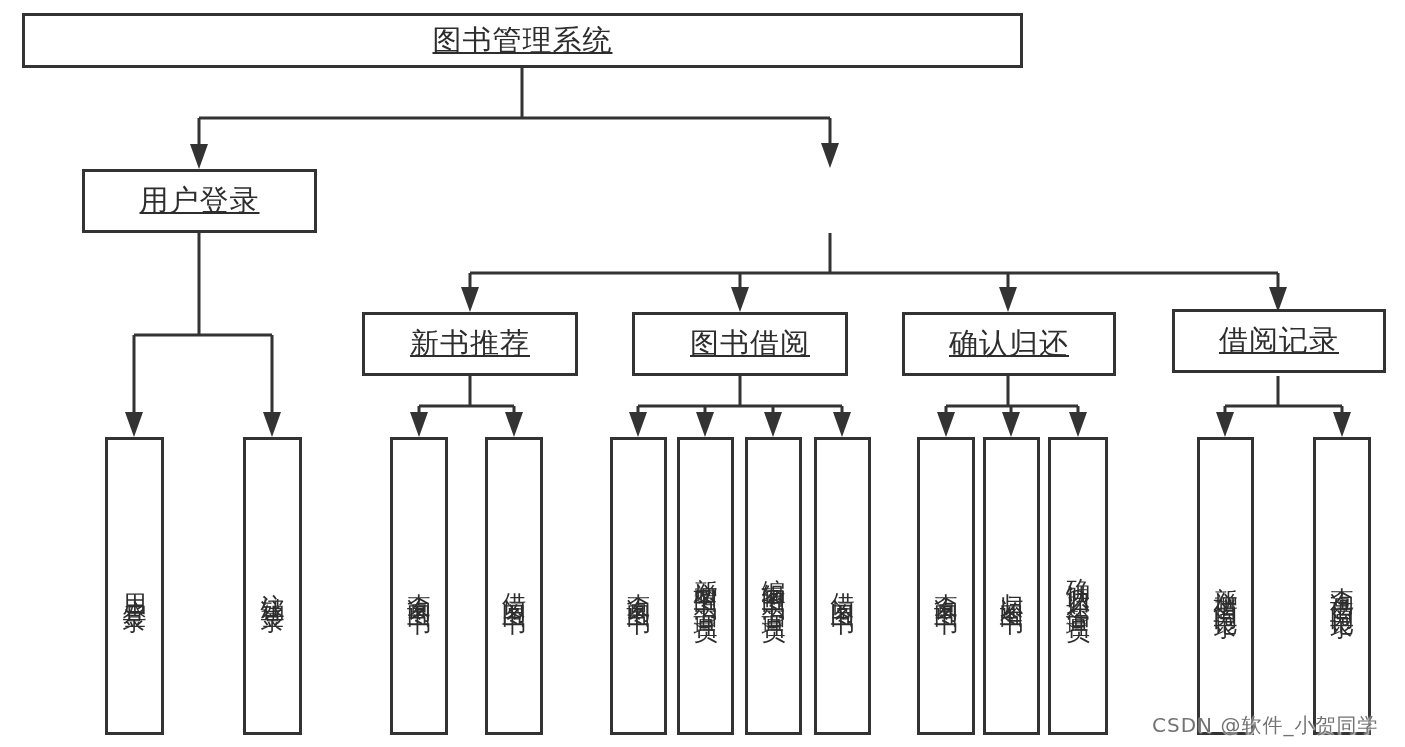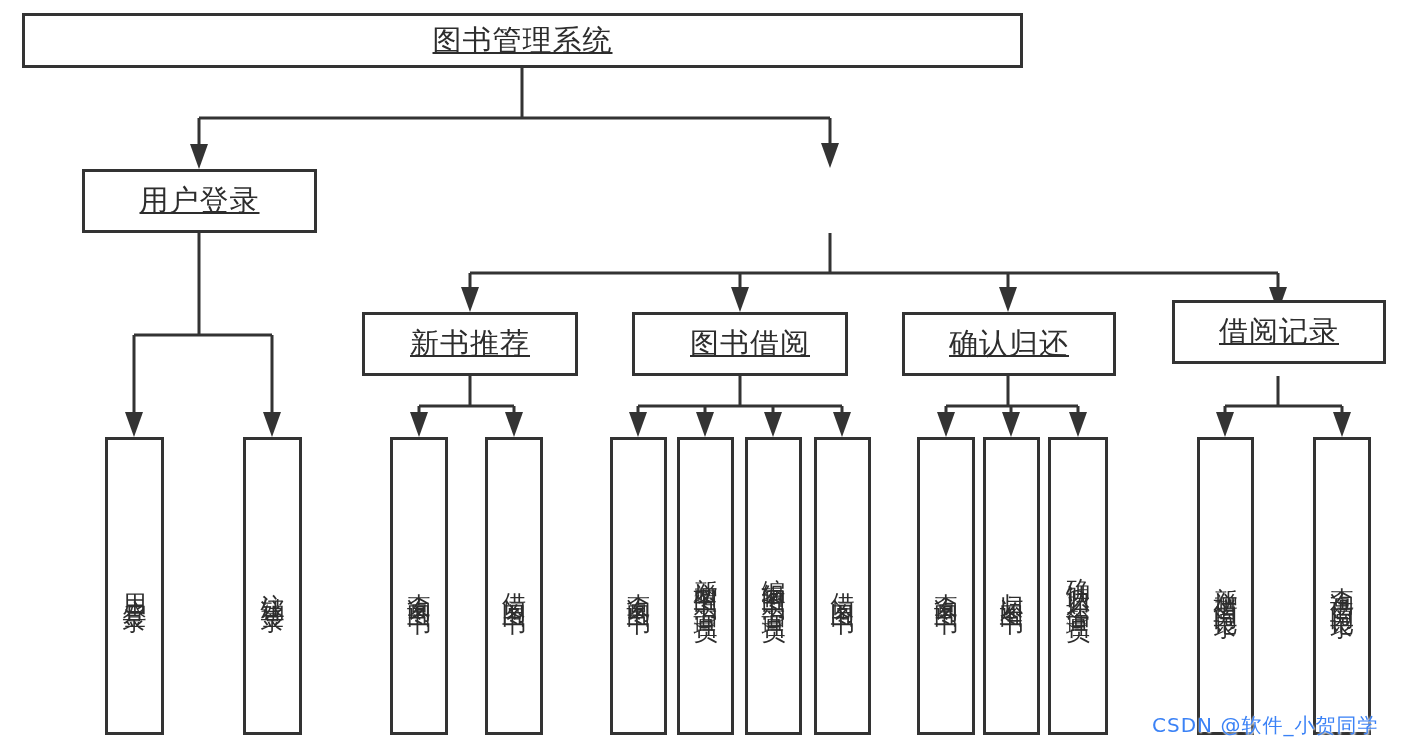--- a/index.html
+++ b/index.html
@@ -39,21 +39,21 @@
     letter-spacing: 6px;
     line-height: 1;
   }
   .watermark {
     position: absolute;
     left: 1152px;
     top: 712px;
     width: 250px;
     font-size: 20px;
     letter-spacing: 1px;
-    color: #3b82f6;
+    color: #737373;
     text-shadow: 0 0 2px #ffffff, 1px 1px 2px #ffffff;
     white-space: nowrap;
     z-index: 5;
   }
 </style>
 </head>
 <body>
 
 <div class="stage">
 
@@ -97,21 +97,21 @@
     </g>
   </svg>
 
   <div class="box h-box" style="left:22px; top:13px; width:1001px; height:55px;">图书管理系统</div>
 
   <div class="box h-box" style="left:82px; top:169px; width:235px; height:64px;">用户登录</div>
 
   <div class="box h-box" style="left:362px; top:312px; width:216px; height:64px;">新书推荐</div>
   <div class="box h-box" style="left:632px; top:312px; width:216px; height:64px;padding-left:20px;">图书借阅</div>
   <div class="box h-box" style="left:902px; top:312px; width:214px; height:64px;">确认归还</div>
-  <div class="box h-box" style="left:1172px; top:300px; width:214px; height:64px;">借阅记录</div>
+  <div class="box h-box" style="left:1172px; top:309px; width:214px; height:64px;">借阅记录</div>
 
   <div class="box v-box" style="left:105px; top:437px; width:59px; height:298px;">用户登录</div>
   <div class="box v-box" style="left:243px; top:437px; width:59px; height:298px;">注销登录</div>
 
   <div class="box v-box" style="left:390px; top:437px; width:58px; height:298px;">查询图书</div>
   <div class="box v-box" style="left:485px; top:437px; width:58px; height:298px;">借阅图书</div>
 
   <div class="box v-box" style="left:610px; top:437px; width:57px; height:298px;">查询图书</div>
   <div class="box v-box" style="left:677px; top:437px; width:57px; height:298px;">新增图书（管理员）</div>
   <div class="box v-box" style="left:745px; top:437px; width:57px; height:298px;">编辑图书（管理员）</div>

